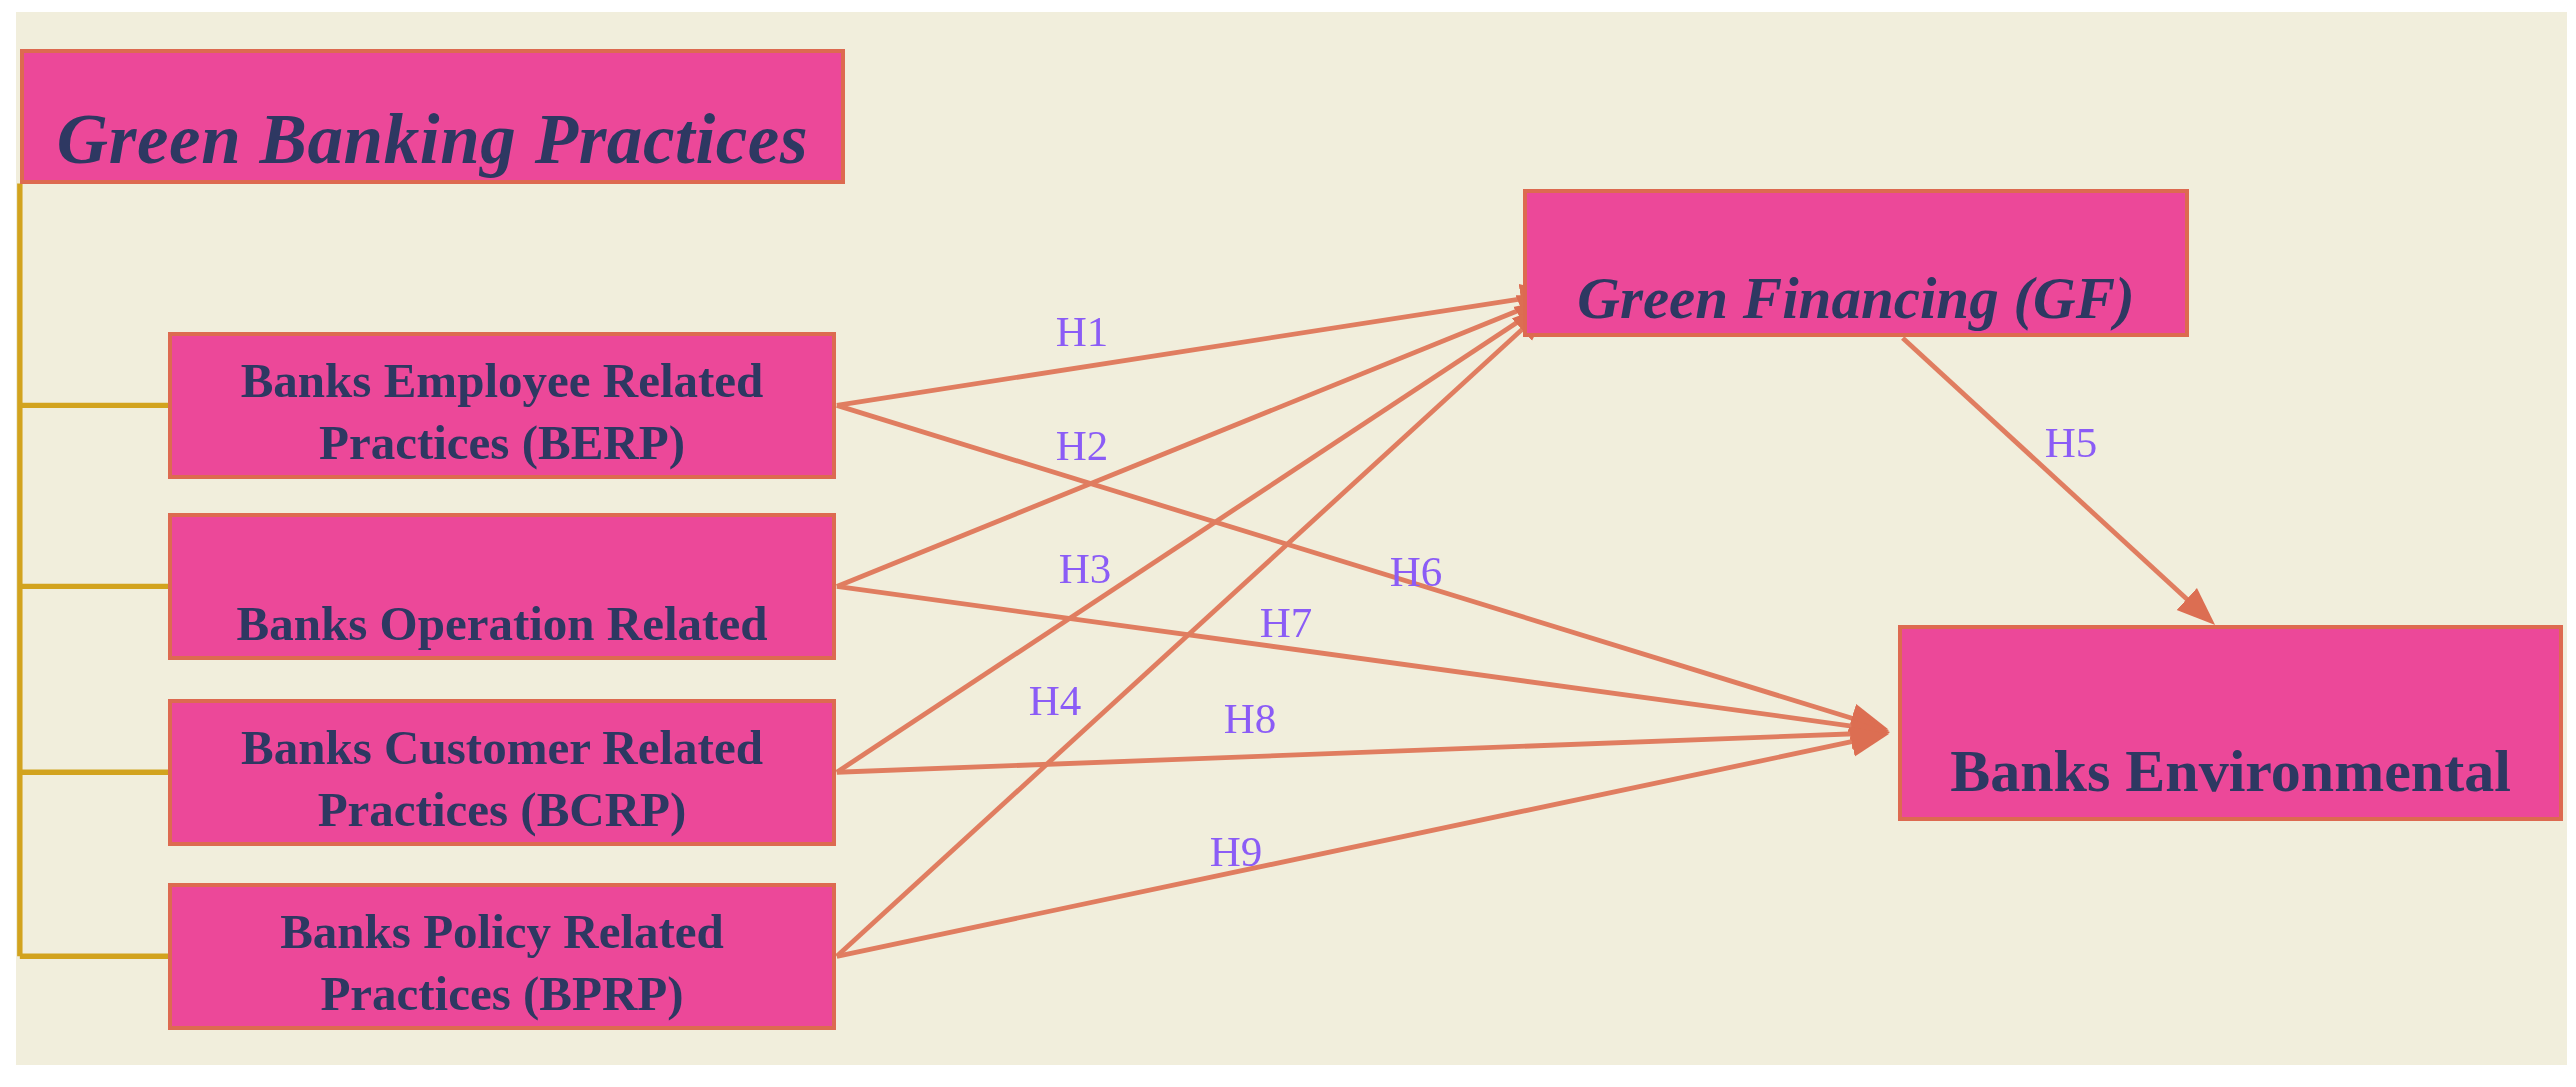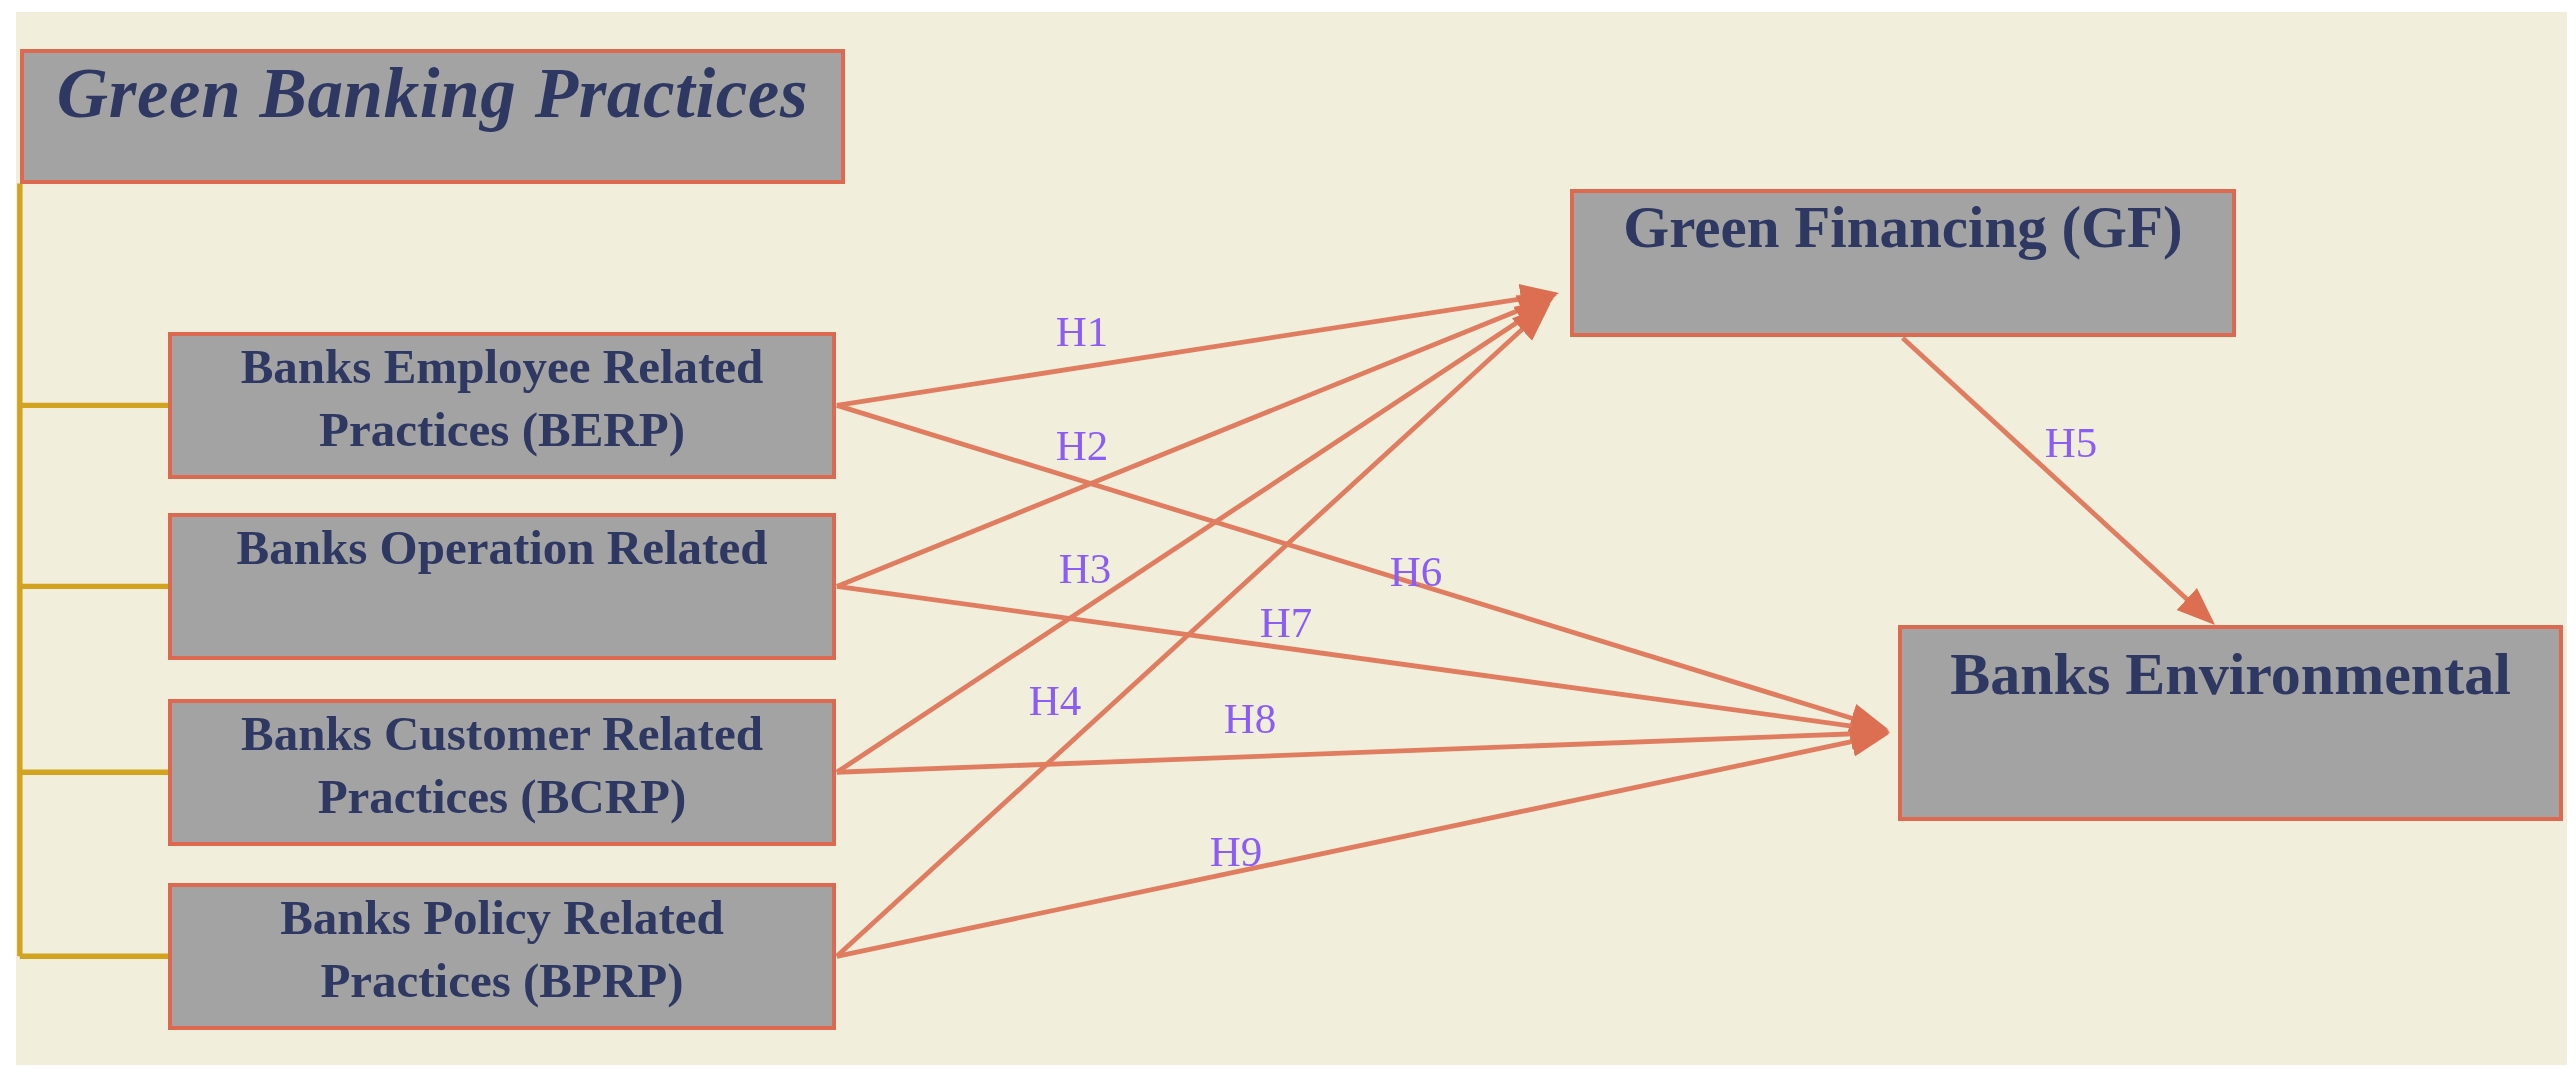--- a/index.html
+++ b/index.html
@@ -28,50 +28,51 @@
   .layer {
     position: absolute;
     left: 0;
     top: 0;
     width: 2576px;
     height: 1088px;
   }
   .node {
     position: absolute;
     box-sizing: border-box;
-    background: #a3a3a3;
+    background: #ec4899;
     border: 4.8px solid #dd6a50;
     color: #2e3862;
     font-weight: bold;
     text-align: center;
     display: flex;
     flex-direction: column;
     align-items: center;
-    justify-content: flex-start;
+    justify-content: flex-end;
   }
   .node .line { display: block; white-space: nowrap; }
 
   .title-node {
     left: 20px; top: 49px; width: 825px; height: 135px;
     font-style: italic;
     font-size: 71px;
     letter-spacing: 0.6px;
   }
   .practice-node {
     left: 168px; width: 668px; height: 147px;
     font-size: 49px;
     line-height: 1.28;
   }
   .berp { top: 332px; }
   .borp { top: 513px; }
   .bcrp { top: 699px; }
   .bprp { top: 883px; }
   .gf-node {
-    left: 1570px; top: 189px; width: 666px; height: 148px;
+    left: 1523px; top: 189px; width: 666px; height: 148px;
     font-size: 59px;
+    font-style: italic;
   }
   .bep-node {
     left: 1898px; top: 625px; width: 665px; height: 196px;
     font-size: 60px;
     line-height: 1.52;
   }
   .hlabel {
     position: absolute;
     transform: translate(-50%, -50%);
     color: #8b5cf6;

